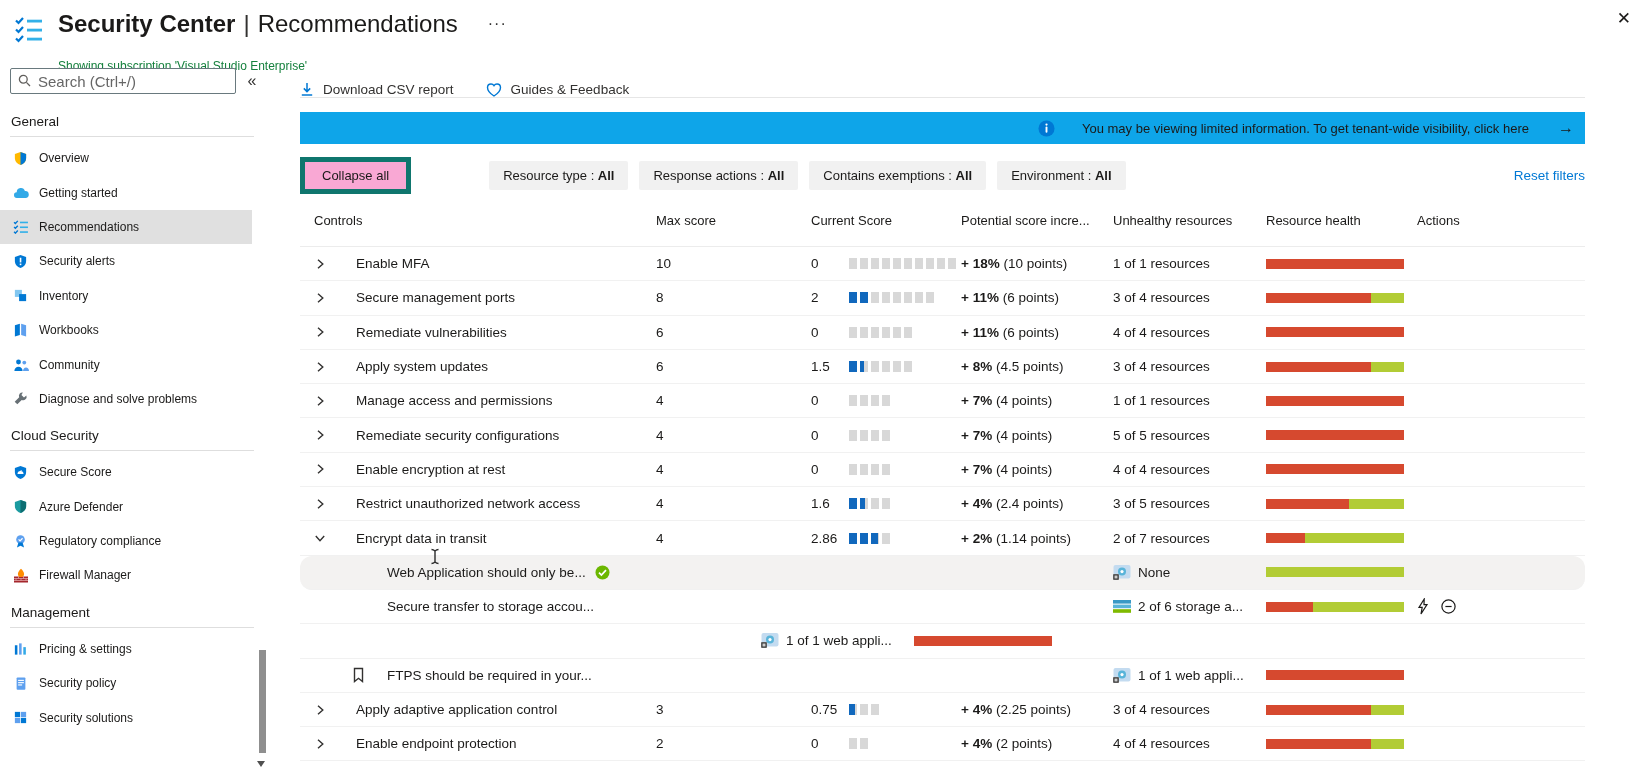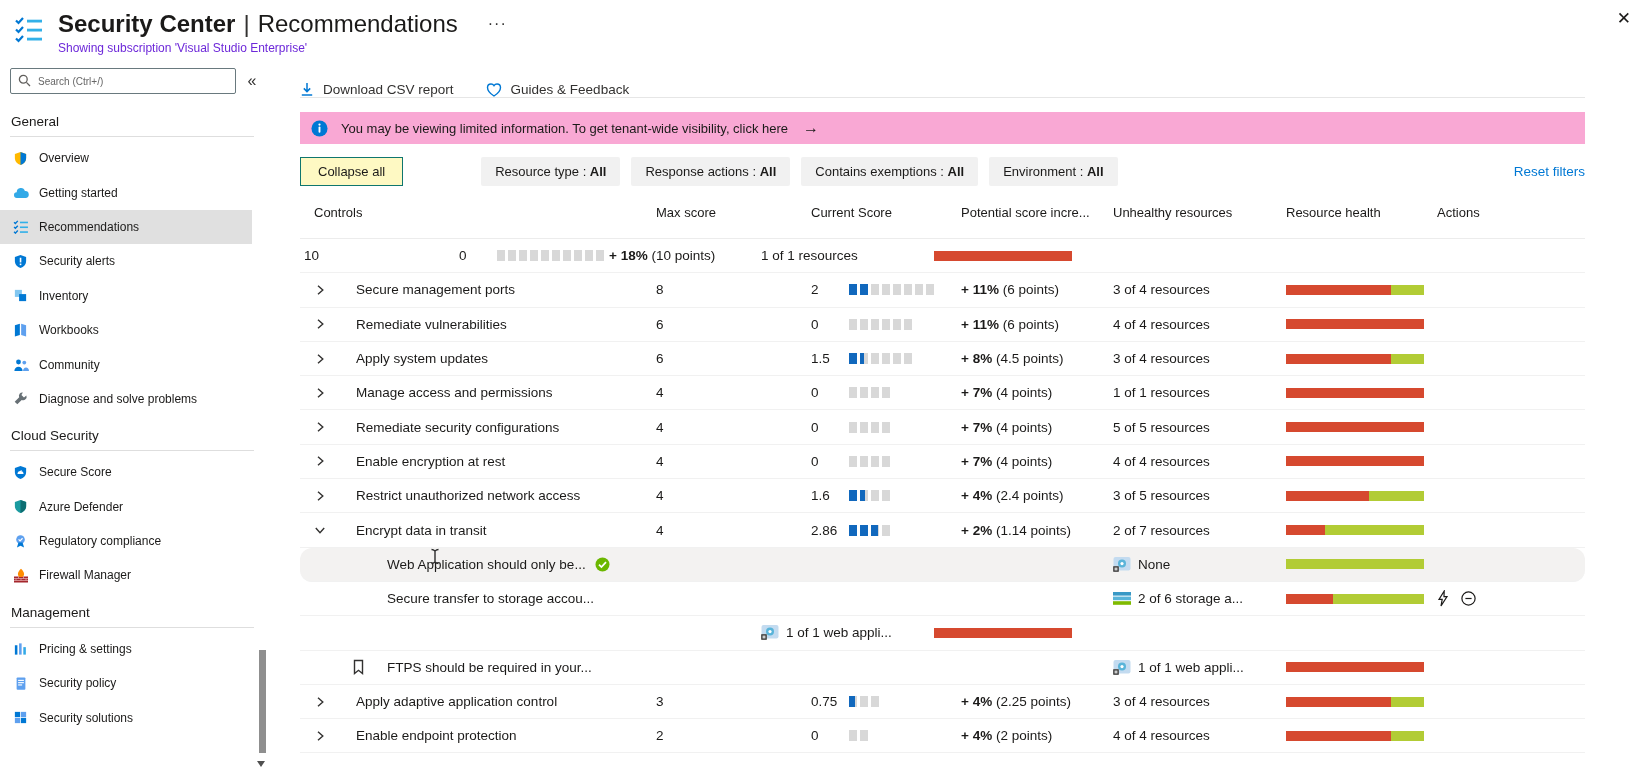--- a/index.html
+++ b/index.html
@@ -5,63 +5,63 @@
   *{box-sizing:border-box;margin:0;padding:0;}
   html,body{width:1645px;height:781px;overflow:hidden;}
   body{font-family:"Liberation Sans",sans-serif;font-size:13px;color:#323130;background:#fff;position:relative;}
   .topbar{height:58px;display:flex;align-items:flex-start;padding:10px 16px 0 14px;position:relative;}
   .app-ic{margin:6px 14px 0 0;flex-shrink:0;}
   .titleline{display:flex;align-items:center;}
   .t1{font-size:24px;font-weight:700;color:#1b1a19;}
   .tsep{font-size:24px;font-weight:300;color:#323130;margin:0 8px;}
   .t2{font-size:24px;font-weight:400;color:#1b1a19;}
   .more{background:none;border:none;font-size:16px;color:#323130;margin-left:30px;cursor:pointer;letter-spacing:1px;}
-  .subtitle{font-size:12px;color:#6d28d9;margin-top:3px;}
+  .subtitle{font-size:12px;color:#15803d;margin-top:21px;}
   .close{position:absolute;right:14px;top:8px;background:none;border:none;font-size:17px;color:#1b1a19;cursor:pointer;}
   .layout{display:flex;height:723px;}
   
   .sidebar{width:270px;flex-shrink:0;position:relative;padding-top:8px;}
   .searchrow{display:flex;align-items:center;padding:2px 6px 8px 10px;gap:4px;}
   .searchbox{flex:1;position:relative;}
-  .searchbox input{width:100%;height:26px;border:1px solid #69797e;border-radius:2px;background:#fff;padding:0 6px 0 27px;font-size:10px;color:#323130;font-family:"Liberation Sans",sans-serif;}
+  .searchbox input{width:100%;height:26px;border:1px solid #69797e;border-radius:2px;background:#fff;padding:0 6px 0 27px;font-size:15px;color:#323130;font-family:"Liberation Sans",sans-serif;}
   .searchbox input::placeholder{color:#666;}
   .sic{position:absolute;left:8px;top:6px;}
   .collapse{background:none;border:none;font-size:16px;color:#323130;width:24px;cursor:pointer;}
   .sec-label{padding:12px 12px 7px 11px;font-size:13.5px;color:#1b1a19;}
   .sec-divider{height:1px;background:#dedede;margin:0 16px 4px 10px;}
   .side-item{height:34.4px;display:flex;align-items:center;gap:10px;padding-left:12px;margin-right:18px;font-size:12px;color:#1b1a19;cursor:pointer;}
   .side-item.selected{background:#e0e0e0;}
   .side-ic{width:17px;display:flex;justify-content:center;flex-shrink:0;}
   .sb-thumb{position:absolute;right:4px;bottom:28px;width:7px;height:103px;background:#8f8f8f;}
   .sb-arrow{position:absolute;right:5px;bottom:14px;width:0;height:0;border-left:4px solid transparent;border-right:4px solid transparent;border-top:6px solid #505050;}
   
   main{flex:1;padding:0 60px 0 30px;position:relative;}
   .cmdbar{height:40px;display:flex;align-items:flex-end;gap:32px;border-bottom:1px solid #e6e6e6;}
   .cmd-item{display:flex;align-items:center;gap:9px;background:none;border:none;font-size:13.5px;color:#323130;cursor:pointer;font-family:"Liberation Sans",sans-serif;}
-  .banner{margin-top:14px;height:32px;background:#f9a8d4;display:flex;align-items:center;gap:13px;padding:0 11px;}
+  .banner{margin-top:14px;height:32px;background:#0ea5e9;display:flex;align-items:center;gap:27px;padding:0 11px;justify-content:flex-end;}
   .btext{font-size:13px;color:#1b1a19;cursor:pointer;}
   .barrow{font-size:16px;color:#1b1a19;margin-left:2px;cursor:pointer;}
   .filters{margin-top:13px;display:flex;align-items:center;}
-  .collapse-all{background:#fef9c3;border:1px solid #0f766e;padding:6px 17px;font-size:13px;color:#1b1a19;cursor:pointer;font-family:"Liberation Sans",sans-serif;}
+  .collapse-all{background:#f9a8d4;border:5px solid #0f766e;padding:6px 17px;font-size:13px;color:#1b1a19;cursor:pointer;font-family:"Liberation Sans",sans-serif;}
   .pills{display:flex;gap:11px;margin-left:78px;}
   .pill{background:#f1f1f1;border:none;padding:7px 14px;font-size:13px;color:#1b1a19;border-radius:2px;cursor:pointer;font-family:"Liberation Sans",sans-serif;}
   .pill b{font-weight:700;}
   .reset{margin-left:auto;color:var(--accent);font-size:13.5px;cursor:pointer;text-decoration:none;}
   
   .grid{margin-top:19px;}
   .ghead{display:flex;align-items:flex-start;height:34px;border-bottom:1px solid #ececec;font-size:13px;color:#1b1a19;}
   .hcell{cursor:pointer;}
   .grow{display:flex;align-items:center;height:34.3px;border-bottom:1px solid #f1f1f1;font-size:13.5px;color:#1b1a19;}
   .grow.hovered{background:#f3f2f1;border-radius:12px;}
   .c-controls{width:352px;display:flex;align-items:center;padding-left:14px;}
   .c-max{width:155px;padding-left:4px;}
   .c-current{width:150px;display:flex;align-items:center;padding-left:4px;}
   .c-potential{width:152px;padding-left:4px;white-space:nowrap;}
   .c-unhealthy{width:157px;padding-left:4px;display:flex;align-items:center;gap:7px;white-space:nowrap;overflow:hidden;}
-  .c-health{width:145px;margin-left:20px;}
+  .c-health{width:145px;}
   .c-actions{flex:1;display:flex;align-items:center;gap:12px;padding-left:6px;}
   .chev{width:26px;display:flex;cursor:pointer;}
   .cname{margin-left:16px;}
   .sub-indent{width:38px;flex-shrink:0;}
   .bm{width:24px;display:flex;flex-shrink:0;}
   .sname{margin-left:11px;}
   .badge{margin-left:9px;display:flex;}
   .curnum{width:38px;flex-shrink:0;}
   .segs{display:flex;gap:3px;}
   .seg{width:8px;height:11px;background:var(--score-empty);}
@@ -325,20 +325,28 @@
             <div class="hcell c-controls">Controls</div>
             <div class="hcell c-max">Max score</div>
             <div class="hcell c-current">Current Score</div>
             <div class="hcell c-potential">Potential score incre...</div>
             <div class="hcell c-unhealthy">Unhealthy resources</div>
             <div class="hcell c-health">Resource health</div>
             <div class="hcell c-actions">Actions</div>
           </div>
         <div class="gbody">
             <div class="grow">
+              <div class="c-controls">
+                <span class="chev">
+                  <svg width="12" height="12" viewBox="0 0 12 12">
+                    <path d="M4 1.8l4.8 4.2L4 10.2" fill="none" stroke="#323130" stroke-width="1.4"></path>
+                  </svg>
+                </span>
+                <span class="cname">Enable MFA</span>
+              </div>
               <div class="c-max">10</div>
               <div class="c-current">
                 <span class="curnum">0</span>
                 <div class="segs">
                   <span class="seg"></span>
                   <span class="seg"></span>
                   <span class="seg"></span>
                   <span class="seg"></span>
                   <span class="seg"></span>
                   <span class="seg"></span>

